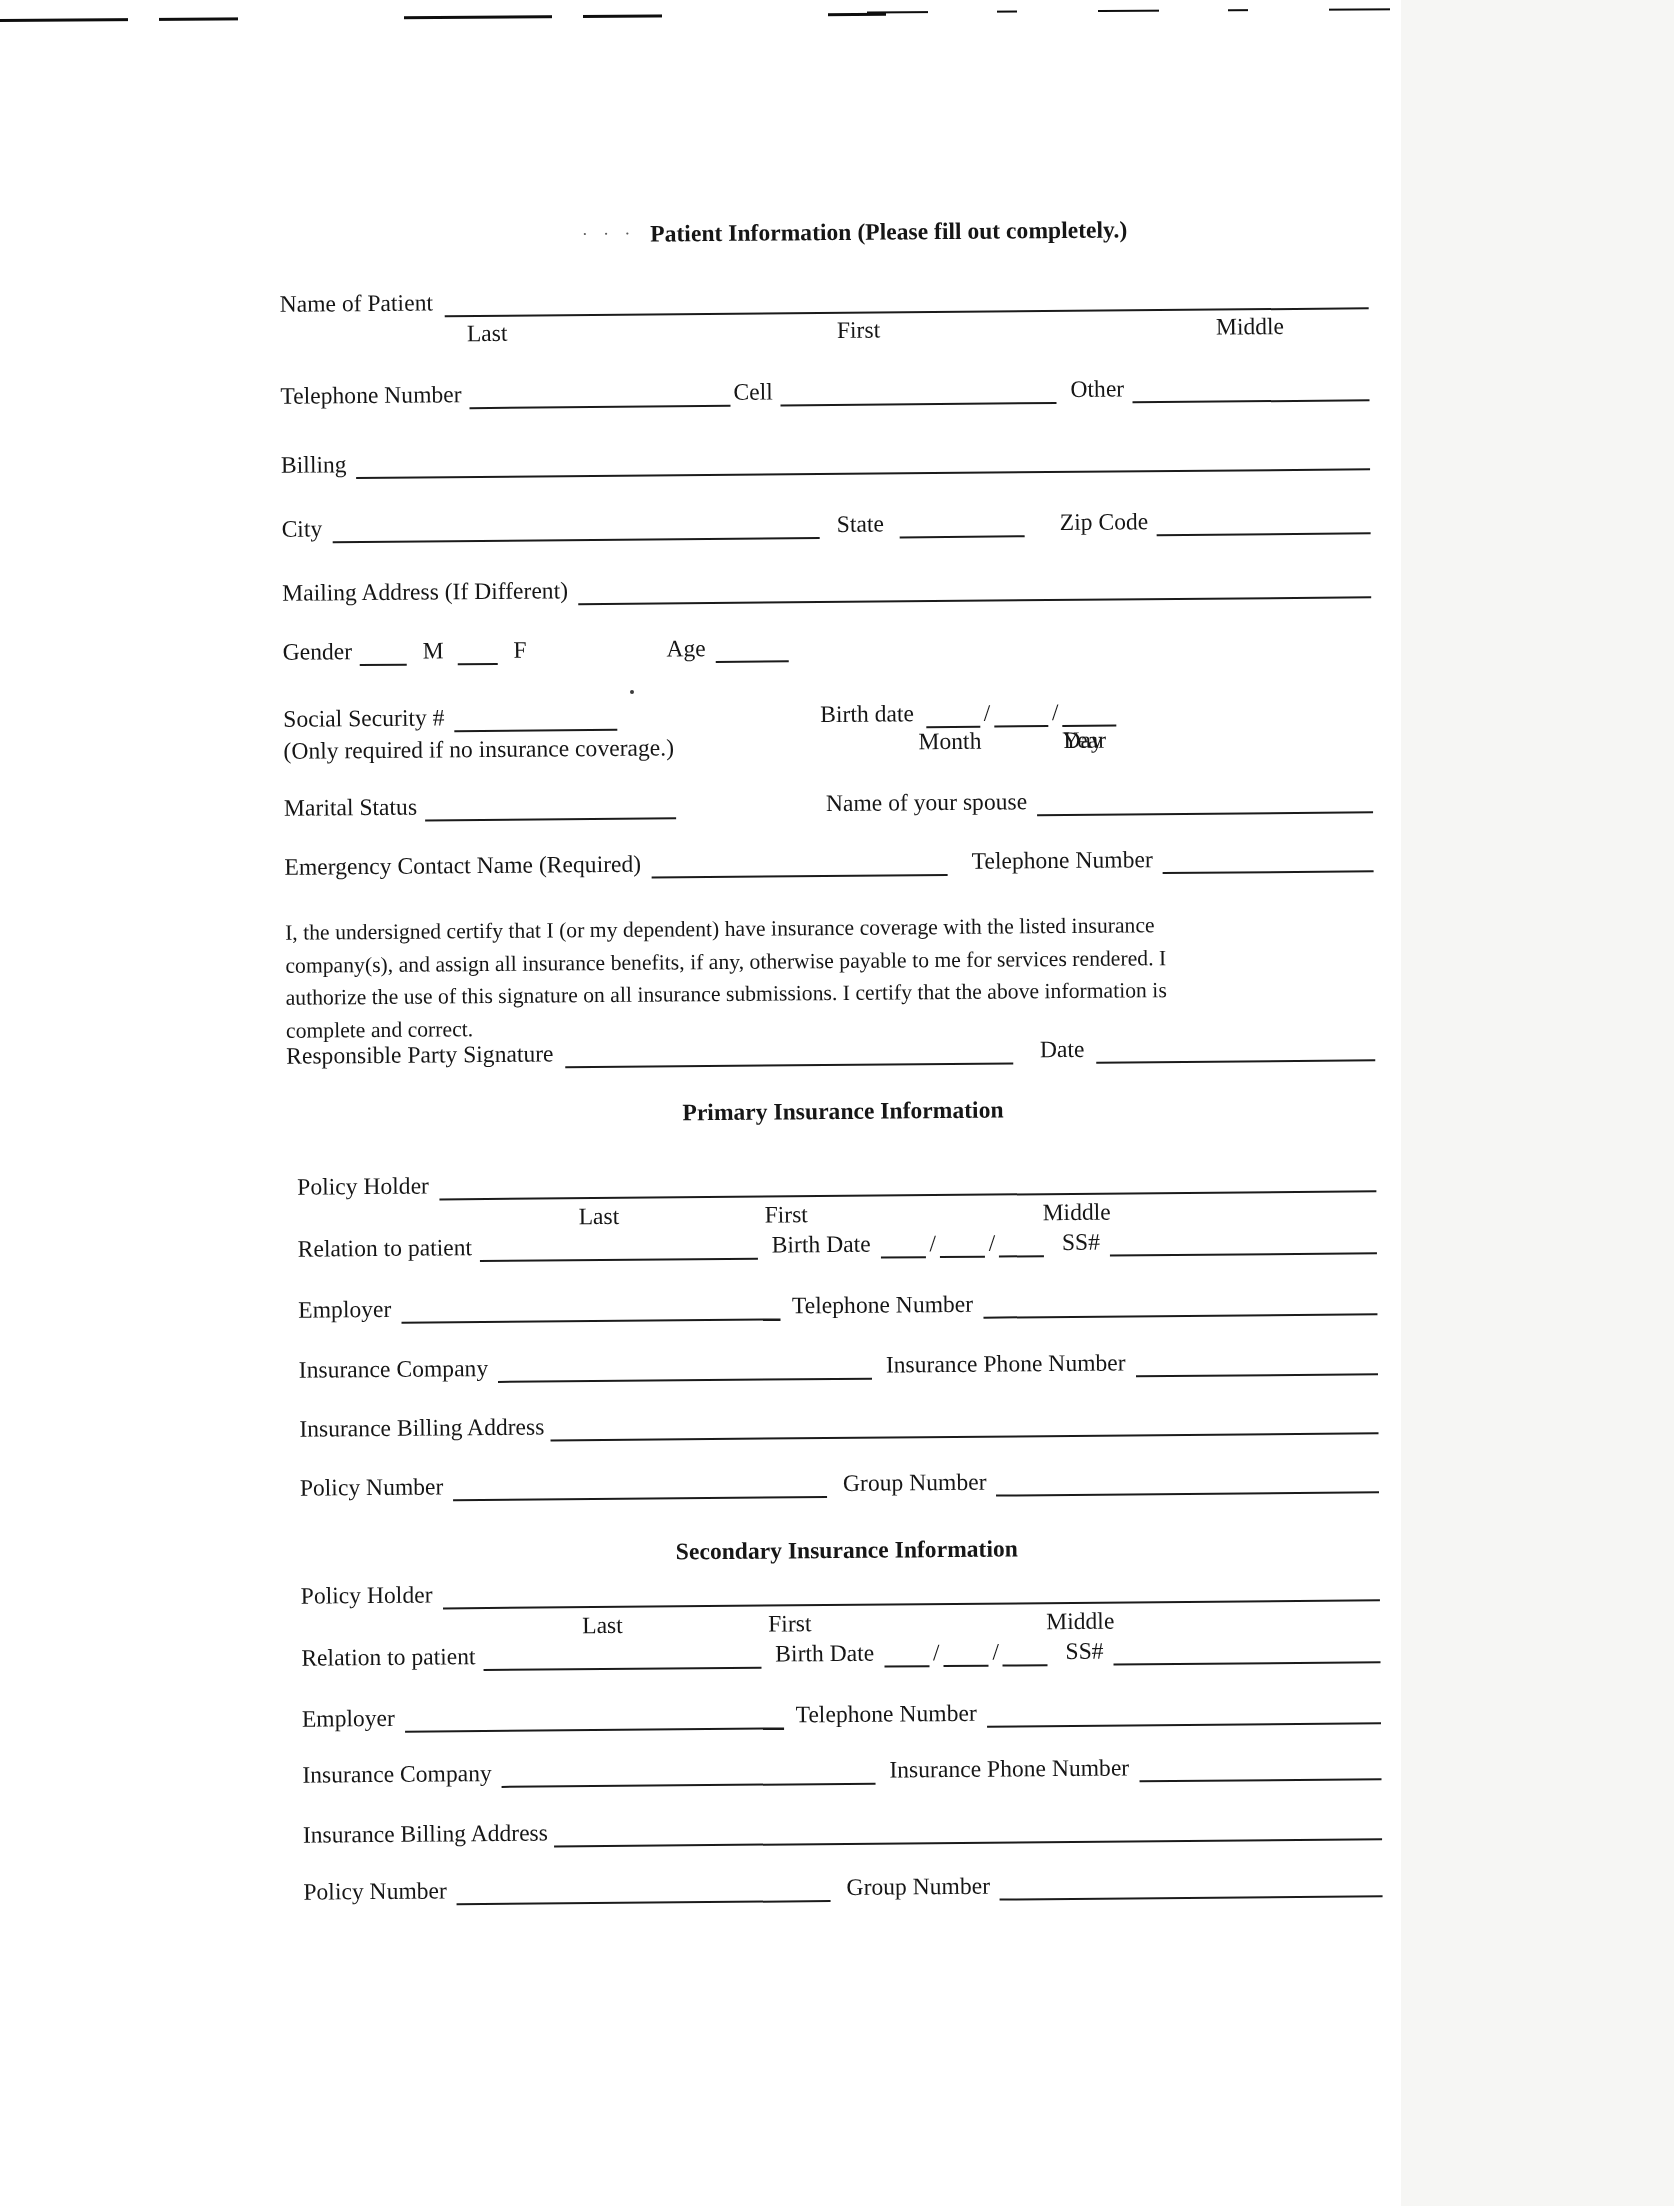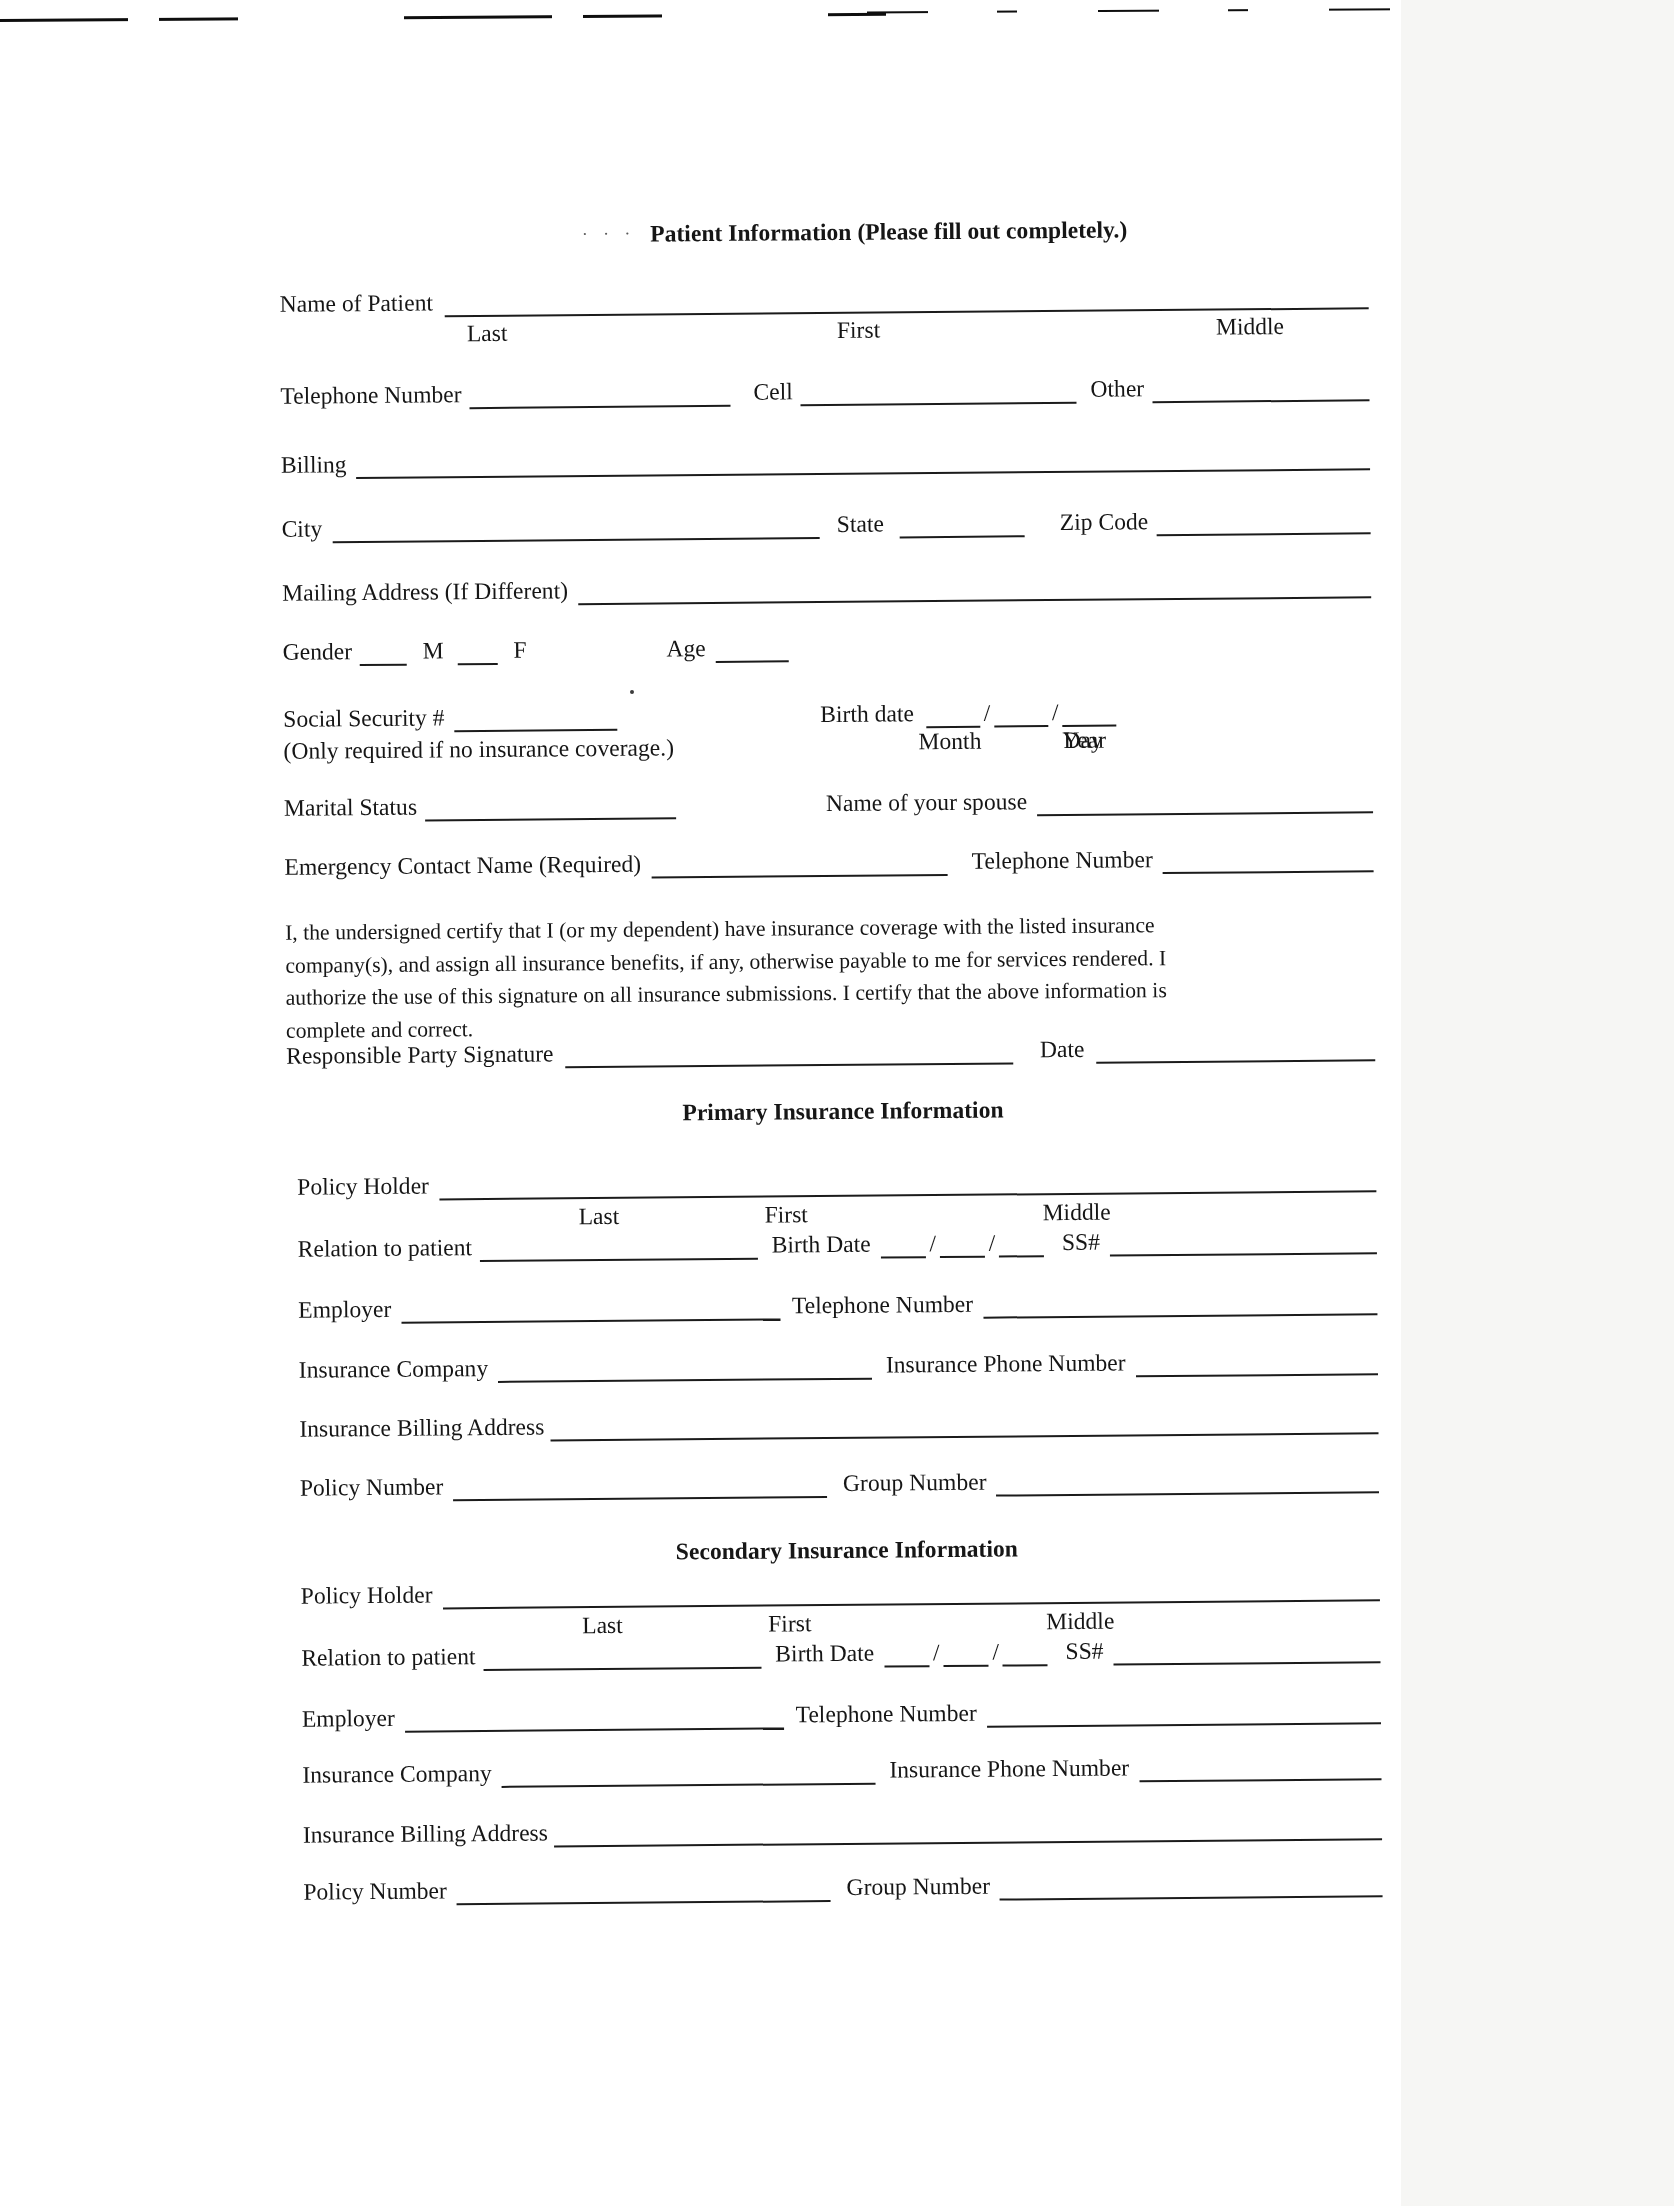--- a/index.html
+++ b/index.html
@@ -66,21 +66,21 @@
     </div>
     <div class="sub" style="top:317px;">
       <span class="ns-last">Last</span>
       <span class="ns-first">First</span>
       <span class="ns-middle">Middle</span>
     </div>
 
     <div class="row" style="top:376px;">
       <span>Telephone Number</span>
       <span class="wline" style="width:261px;margin-left:7.9px;"></span>
-      <span style="margin-left:23px;">Cell</span>
+      <span style="margin-left:3px;">Cell</span>
       <span class="wline" style="width:276px;margin-left:7.9px;"></span>
       <span style="margin-left:13.8px;">Other</span>
       <span class="wline grow" style="margin-left:7.9px;"></span>
     </div>
 
     <div class="row" style="top:445px;">
       <span>Billing</span>
       <span class="wline grow" style="margin-left:9.9px;"></span>
     </div>
 

